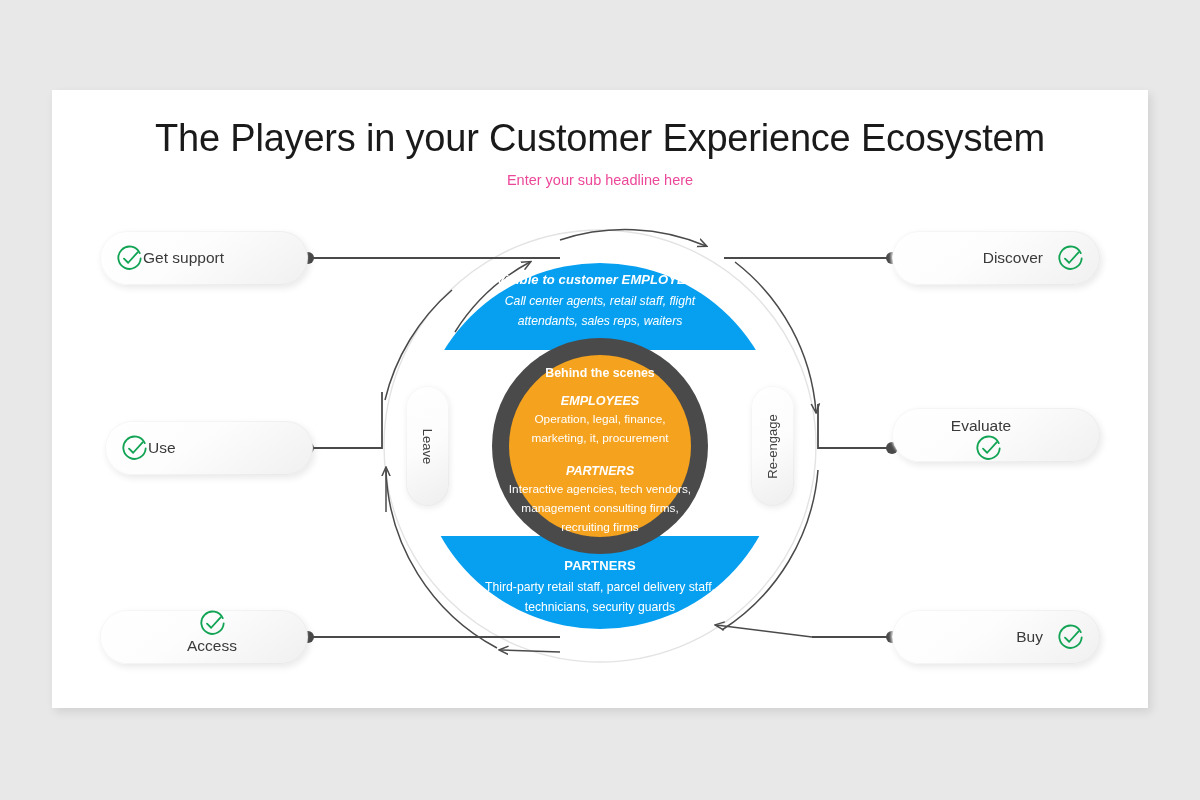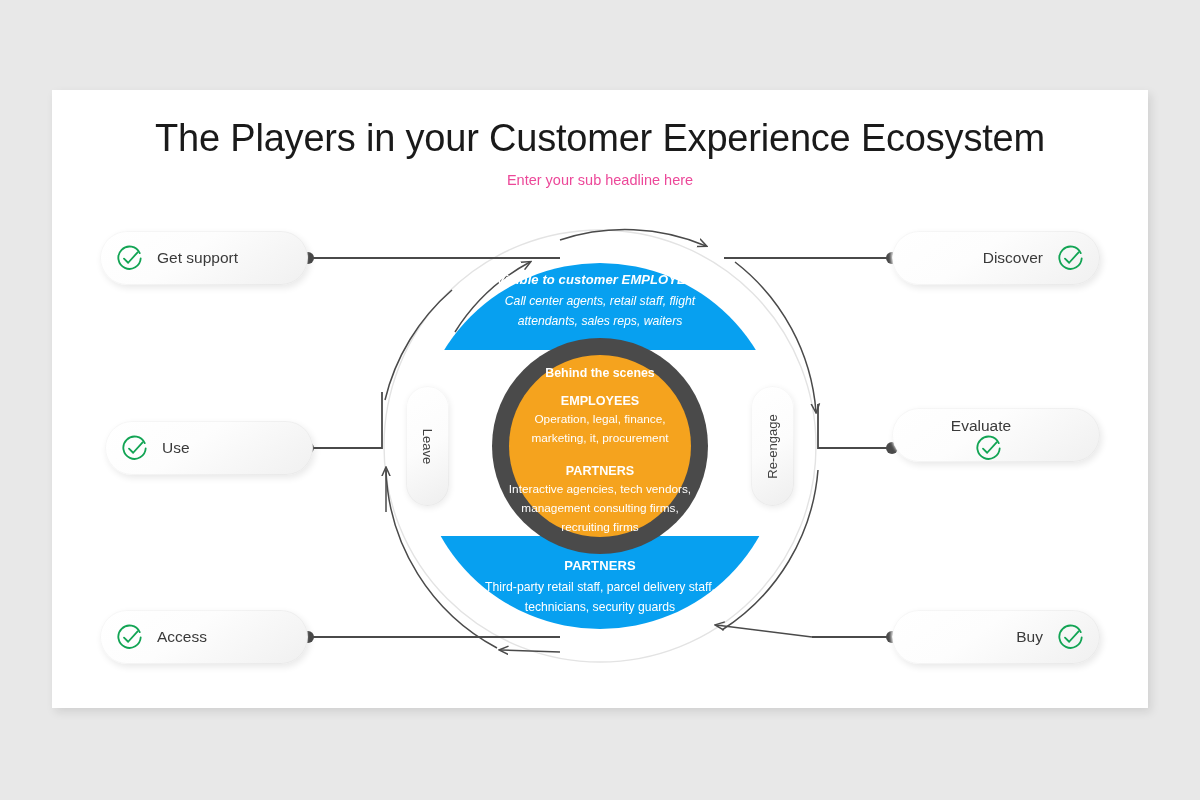--- a/index.html
+++ b/index.html
@@ -112,20 +112,21 @@
     display: block;
     font-weight: bold;
     font-size: 12.4px;
     margin-bottom: 14px;
   }
   #core-text .grp-hd {
     display: block;
     font-weight: bold;
     font-size: 12.6px;
     margin-bottom: 2px;
+    font-style: italic;
   }
   #core-text .grp-ln {
     display: block;
     font-size: 11.8px;
     line-height: 1.62;
   }
   #core-text .grp-gap {
     display: block;
     height: 16px;
   }
@@ -145,21 +146,21 @@
     box-sizing: border-box;
   }
   .pill.left  { justify-content: flex-start; padding-left: 16px; }
   .pill.right { justify-content: flex-end;   padding-right: 16px; }
 
   .pill-label {
     font-size: 15.5px;
     color: #3a3a3a;
     white-space: nowrap;
   }
-  .pill.left  .pill-label { margin-left: 14px; }
+  .pill.left  .pill-label { }
   .pill.right .pill-label { margin-right: 14px; }
 
   .check-icon { width: 27px; height: 27px; flex: 0 0 27px; display: block; }
 
   
   .vtab {
     position: absolute;
     width: 43px;
     height: 120px;
     border-radius: 22px;
@@ -286,21 +287,21 @@
   </div>
 
   <div class="pill left" style="left:105px; top:421px;align-items:center;">
     <svg class="check-icon" viewBox="0 0 28 28">
       <path d="M24.6 8.4 A 11.6 11.6 0 1 0 25.6 14" fill="none" stroke="#12A454" stroke-width="1.9" stroke-linecap="round"></path>
       <path d="M8.3 14.2 L 12.6 18.4 L 22.4 7.6" fill="none" stroke="#12A454" stroke-width="1.9" stroke-linecap="round" stroke-linejoin="round"></path>
     </svg>
     <span class="pill-label">Use</span>
   </div>
 
-  <div class="pill left" style="left:100px; top:610px;">
+  <div class="pill left" style="left:100px; top:610px;flex-direction:column;">
     <svg class="check-icon" viewBox="0 0 28 28">
       <path d="M24.6 8.4 A 11.6 11.6 0 1 0 25.6 14" fill="none" stroke="#12A454" stroke-width="1.9" stroke-linecap="round"></path>
       <path d="M8.3 14.2 L 12.6 18.4 L 22.4 7.6" fill="none" stroke="#12A454" stroke-width="1.9" stroke-linecap="round" stroke-linejoin="round"></path>
     </svg>
     <span class="pill-label">Access</span>
   </div>
 
   <div class="pill right" style="left:892px; top:231px;">
     <span class="pill-label">Discover</span>
     <svg class="check-icon" viewBox="0 0 28 28">

